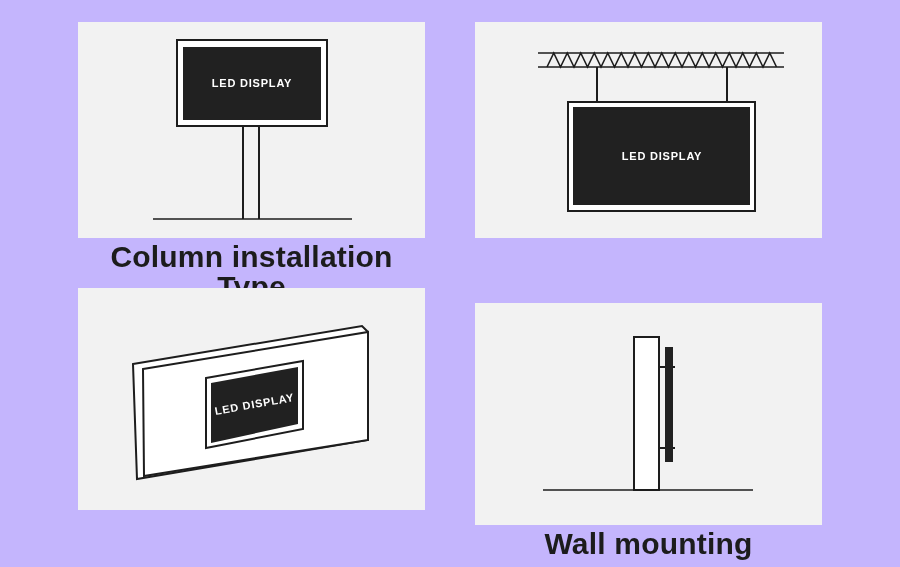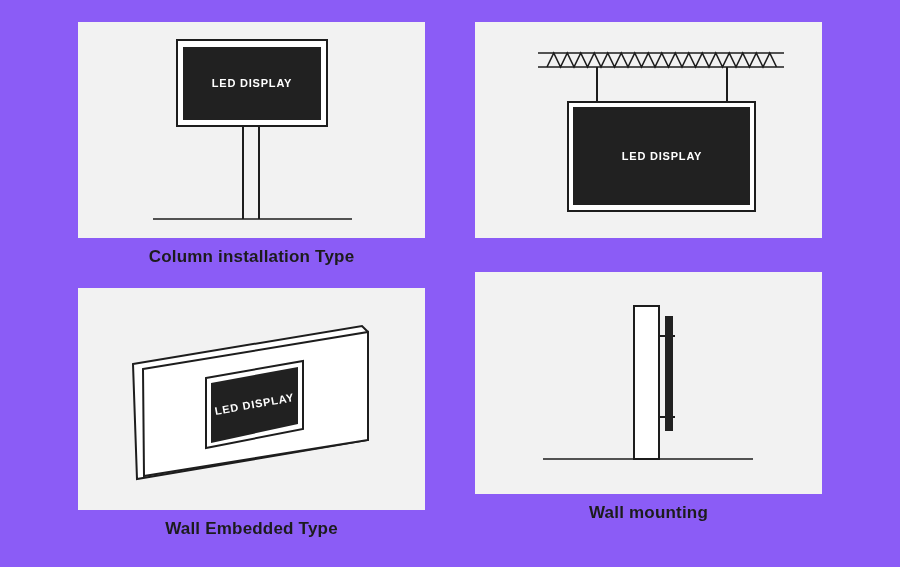--- a/index.html
+++ b/index.html
@@ -6,38 +6,38 @@
   html, body { width: 900px; height: 567px; }
   body {
     font-family: "Liberation Sans", sans-serif;
     background: #ffffff;
     overflow: hidden;
   }
   .page {
     position: relative;
     width: 900px;
     height: 567px;
-    background: #8b5cf6;
+    background: #c4b5fd;
   }
   .cell { position: absolute; width: 347px; }
   .c1 { left: 78px;  top: 22px;  }
   .c2 { left: 475px; top: 22px;  }
   .c3 { left: 78px;  top: 288px; }
-  .c4 { left: 475px; top: 272px; }
+  .c4 { left: 475px; top: 303px; }
   .panel {
     width: 347px;
     background: #f2f2f2;
   }
   .r1 .panel { height: 216px; }
   .r2 .panel { height: 222px; }
   .panel svg { display: block; width: 100%; height: 100%; }
   .caption {
     margin-top: 4px;
     text-align: center;
-    font-size: 17px;
+    font-size: 30px;
     line-height: 30px;
     font-weight: 600;
     letter-spacing: 0.2px;
     color: #1c1c1c;
   }
   
   .ln { fill: none; stroke-width: 2; stroke-linecap: butt; }
   .thin { stroke-width: 1.6; }
   svg text.screen-label {
     font-family: "Liberation Sans", sans-serif;
@@ -92,21 +92,20 @@
       <svg viewBox="0 0 347 222">
         <g class="ln" stroke="#1d1d1d">
           <path d="M55,76 L284,38 L290,44 L290,152 L59,191 Z" fill="#ffffff"></path>
           <path d="M65,81 L290,44 L290,152 L66,188 Z" fill="#ffffff"></path>
           <path d="M128,90 L225,73 L225,141 L128,160 Z" fill="#ffffff"></path>
           <path d="M133,95 L220,79 L220,136 L133,155 Z" stroke="none" fill="#212121"></path>
           <text class="screen-label" x="176.5" y="120" text-anchor="middle" transform="rotate(-10 176.5 116)" fill="#ffffff">LED DISPLAY</text>
         </g>
       </svg>
     </div>
-    <div class="caption">Wall Embedded Type</div>
   </section>
 
   <section class="cell c4 r2">
     <div class="panel">
       <svg viewBox="0 0 347 222">
         <g class="ln" stroke="#1d1d1d">
           <rect x="159" y="34" width="25" height="153" fill="#ffffff"></rect>
           <line class="thin" x1="68" y1="187" x2="278" y2="187"></line>
           <line x1="184" y1="64" x2="200" y2="64"></line>
           <line x1="184" y1="145" x2="200" y2="145"></line>

